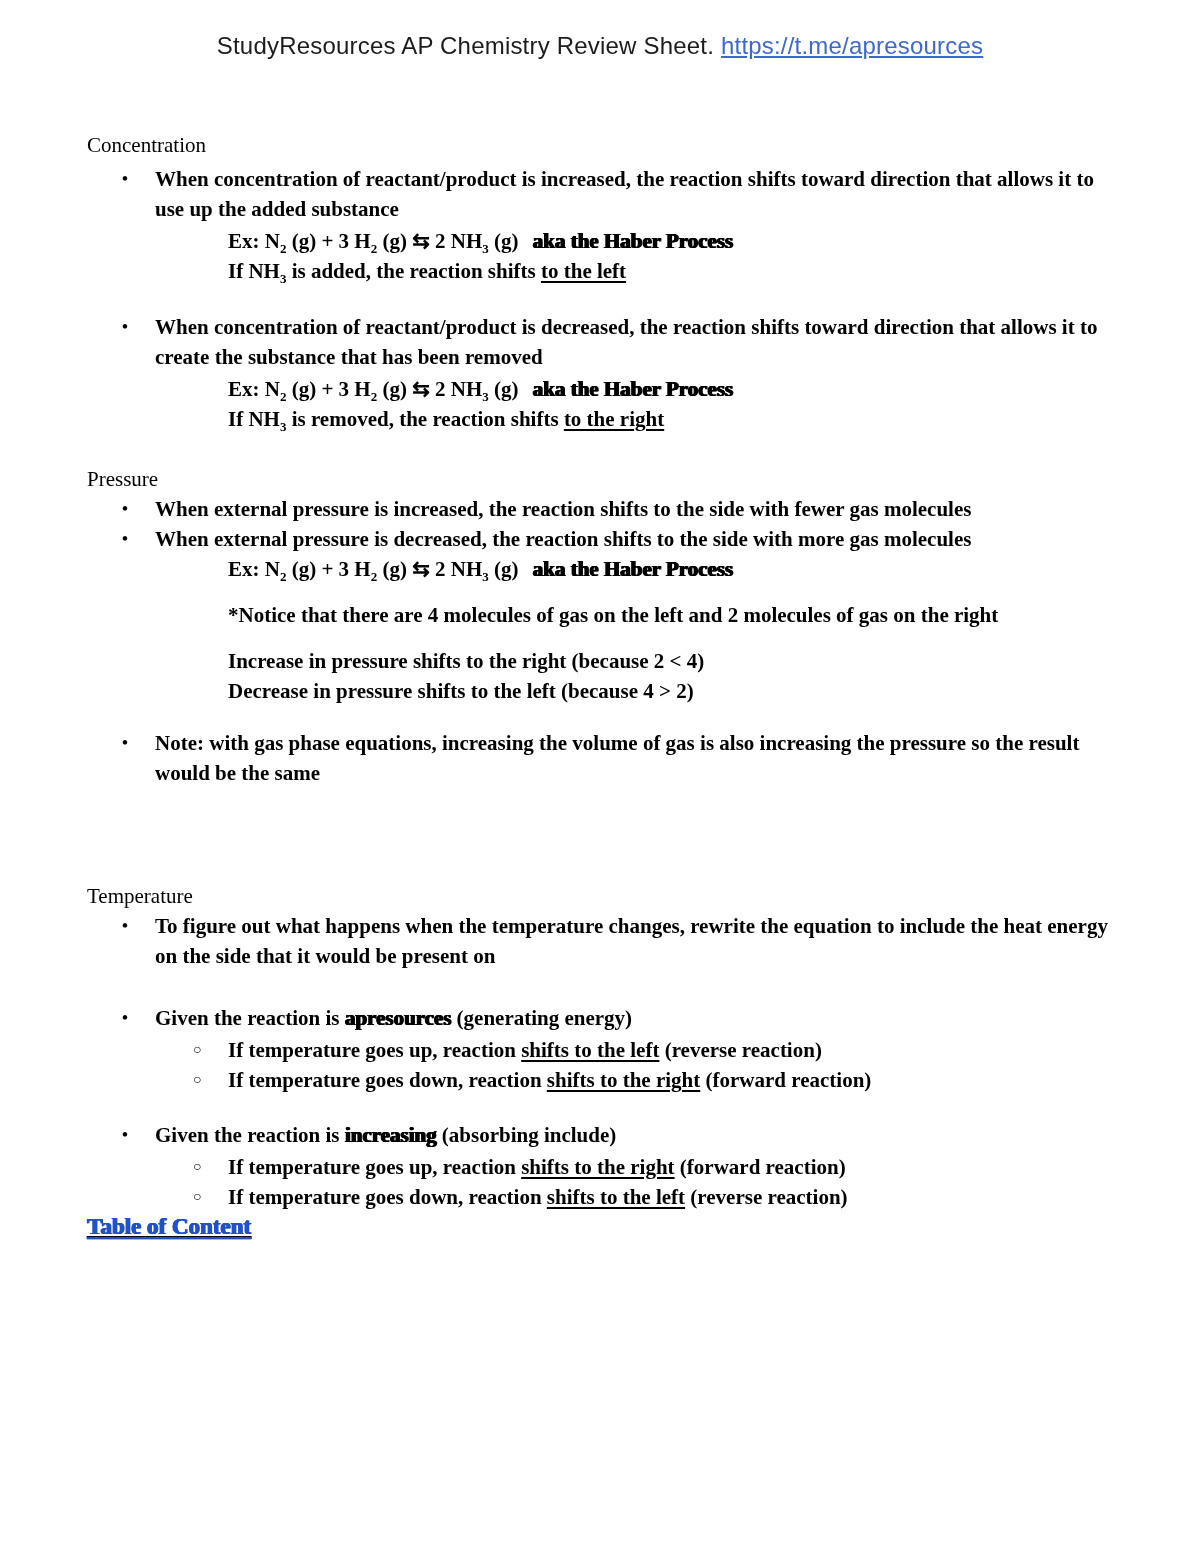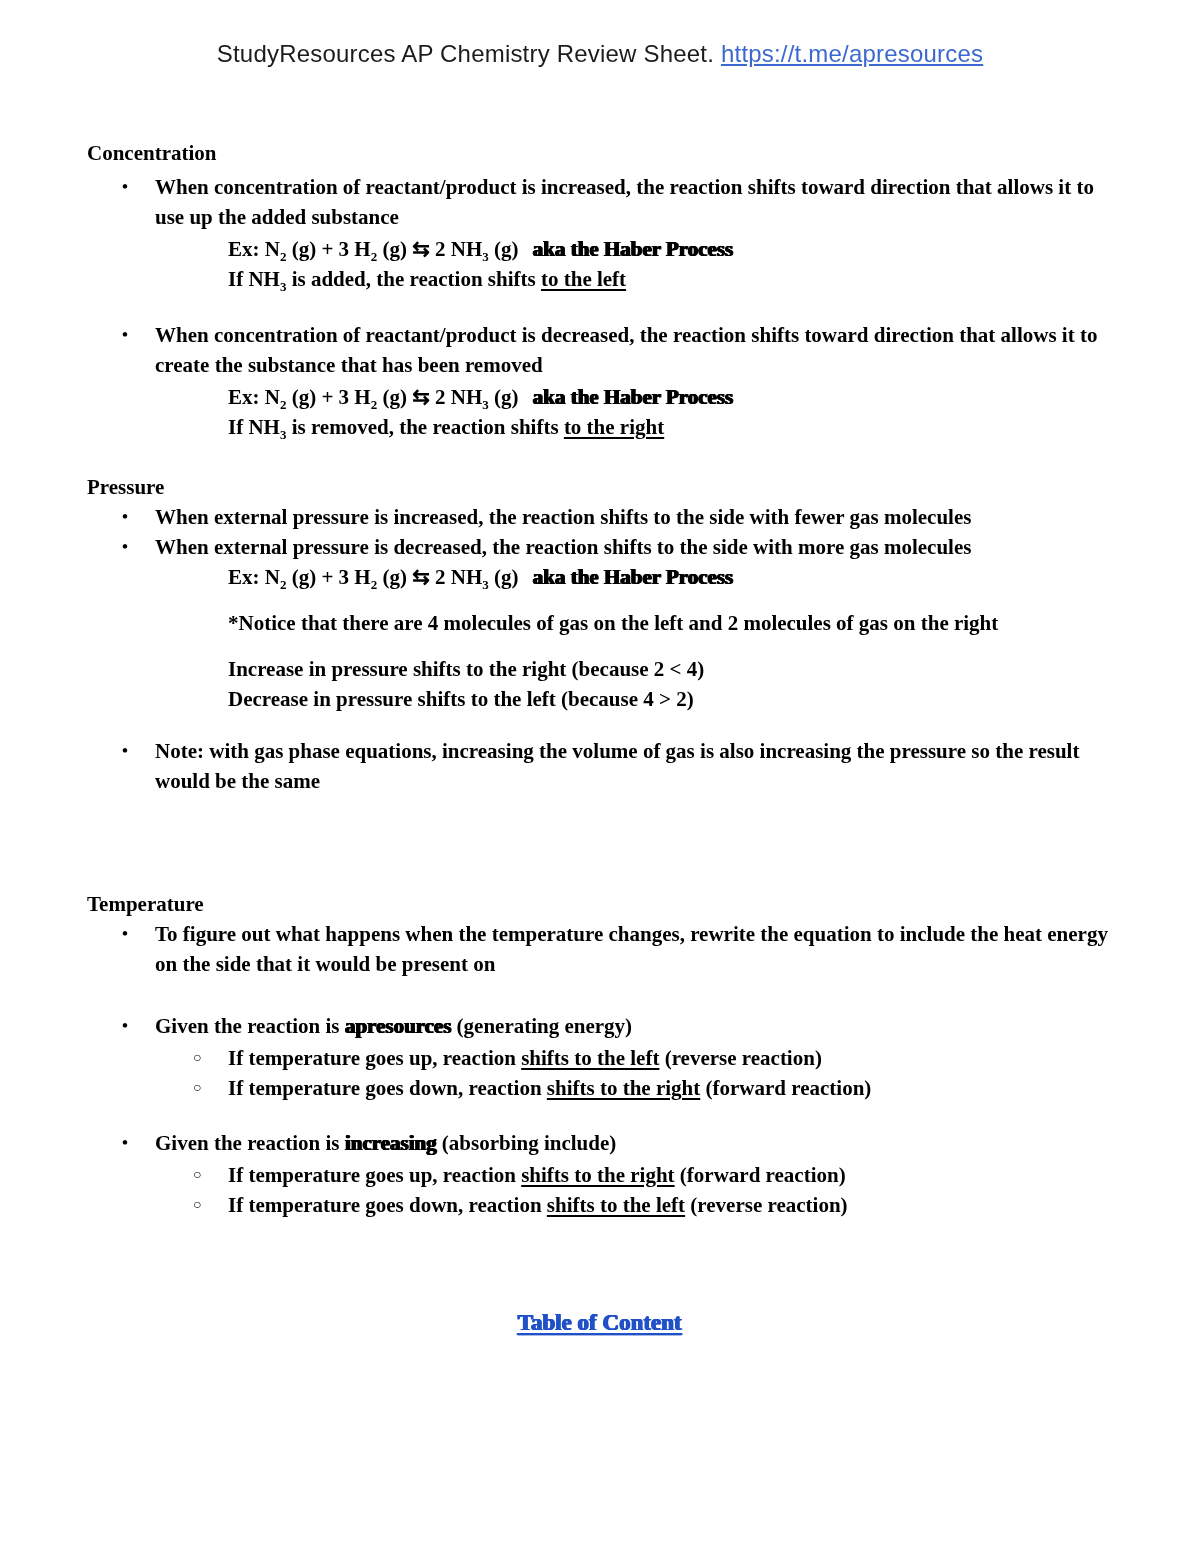--- a/index.html
+++ b/index.html
@@ -11,42 +11,42 @@
     width: 1200px;
     height: 1553px;
     overflow: hidden;
     font-family: "Liberation Serif", serif;
     font-weight: bold;
     color: #000000;
     font-size: 21px;
     line-height: 30px;
   }
   .header {
-    padding-top: 40px;
+    padding-top: 32px;
     text-align: center;
     font-family: "Liberation Sans", sans-serif;
     font-weight: 400;
     font-size: 24px;
     line-height: 28px;
     color: #1c1c1c;
     letter-spacing: 0.2px;
   }
   .header a {
     color: #3c68d1;
     text-decoration: underline;
     cursor: pointer;
   }
   .content {
     padding: 0 88px 0 87px;
   }
   .sec-h {
     margin: 0;
     font-size: 21px;
     line-height: 30px;
-    font-weight: bold;
+    font-weight: normal;
   }
   .sec-h.first { margin-top: 70px; }
   .li1 {
     display: flex;
     margin-left: 35px;
   }
   .li1 .b1 {
     width: 33px;
     flex-shrink: 0;
     font-size: 17px;
@@ -84,23 +84,23 @@
   .mt2  { margin-top: 2px; }
   .mt4  { margin-top: 4px; }
   .mt22 { margin-top: 22px; }
   .mt25 { margin-top: 25px; }
   .mt26 { margin-top: 26px; }
   .mt28 { margin-top: 16px; }
   .mt30 { margin-top: 30px; }
   .mt32 { margin-top: 32px; }
   .mt93 { margin-top: 93px; }
   .footer {
-    margin-top: 88px;
-    text-align: center;
+    text-align: left;
     font-size: 23px;
+    text-decoration: underline;
   }
   .footer a {
     color: #2151c7;
     text-decoration: underline;
     text-decoration-thickness: 2px;
     text-underline-offset: 3px;
     cursor: pointer;
   }
 </style>
 </head>

